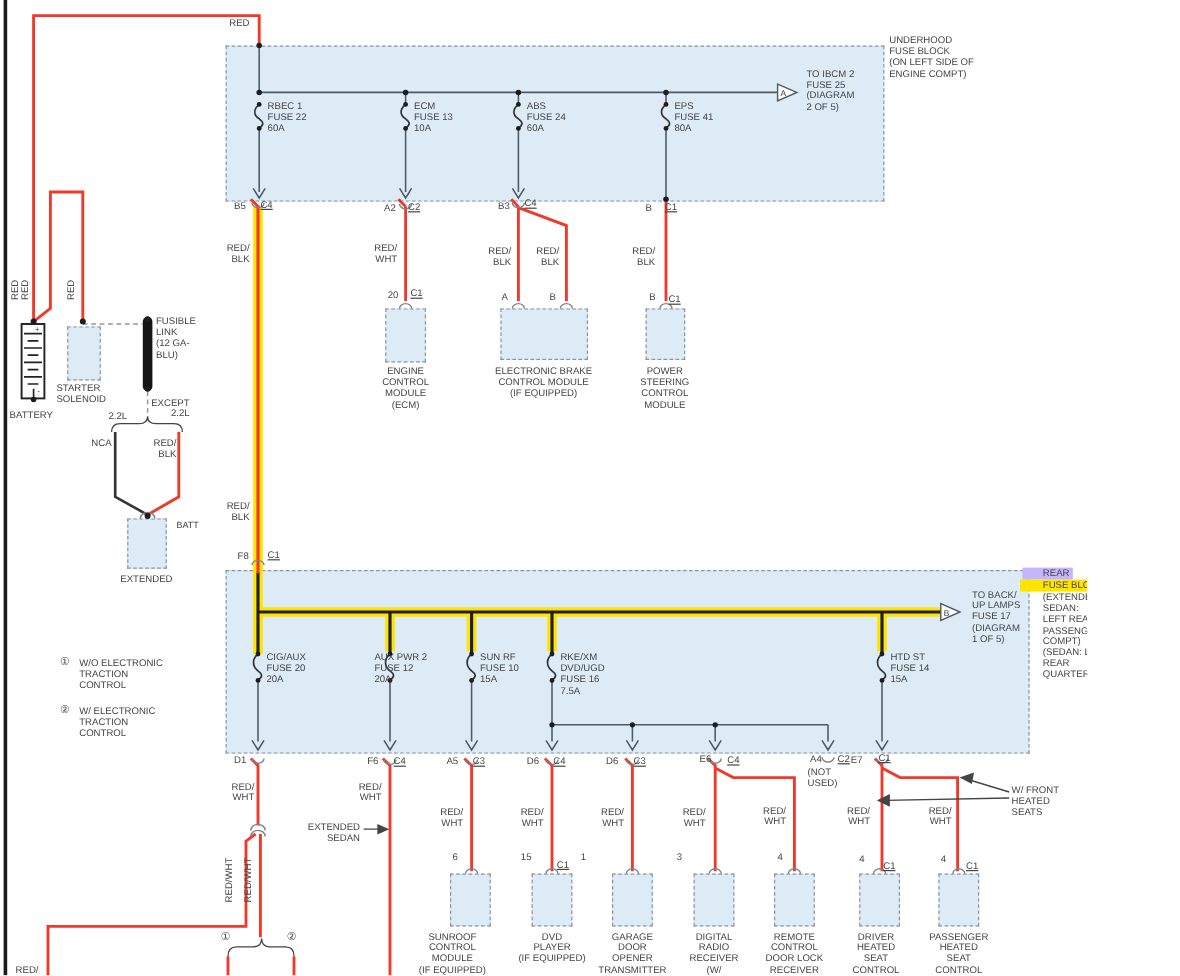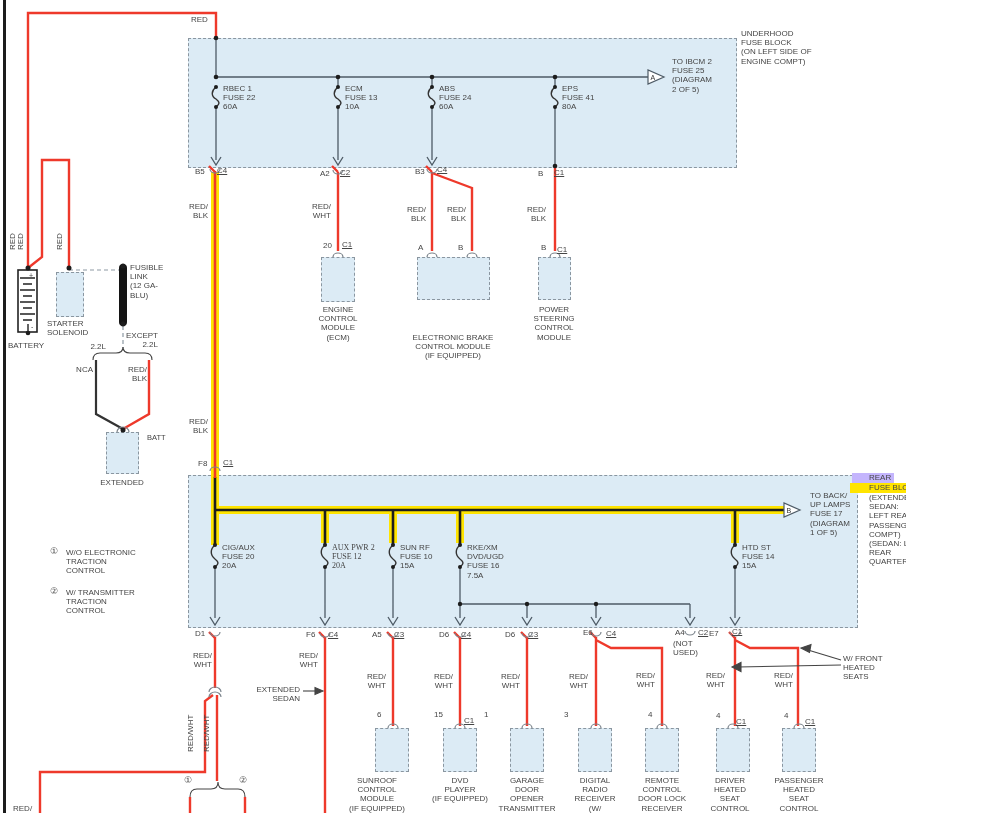--- a/index.html
+++ b/index.html
@@ -236,53 +236,53 @@
 BLK</div>
 
   <div class="lbl r" style="left:312px;top:241px;width:20px;">20</div>
   <div class="lbl u" style="left:342px;top:240px;">C1</div>
   <div class="lbl c" style="left:338px;top:305px;">ENGINE
 CONTROL
 MODULE
 (ECM)</div>
   <div class="lbl" style="left:418px;top:243px;">A</div>
   <div class="lbl" style="left:458px;top:243px;">B</div>
-  <div class="lbl c" style="left:453px;top:305px;margin-top:28px;">ELECTRONIC BRAKE
+  <div class="lbl c" style="left:453px;top:305px;">ELECTRONIC BRAKE
 CONTROL MODULE
 (IF EQUIPPED)</div>
   <div class="lbl" style="left:541px;top:243px;">B</div>
   <div class="lbl u" style="left:557px;top:245px;">C1</div>
   <div class="lbl c" style="left:554px;top:305px;">POWER
 STEERING
 CONTROL
 MODULE</div>
 
   <div class="lbl" style="left:198px;top:459px;">F8</div>
   <div class="lbl u" style="left:223px;top:458px;">C1</div>
 
   <div class="lbl sym" style="left:50px;top:547px;">①</div>
   <div class="lbl" style="left:66px;top:548px;">W/O ELECTRONIC
 TRACTION
 CONTROL</div>
   <div class="lbl sym" style="left:50px;top:587px;">②</div>
-  <div class="lbl" style="left:66px;top:588px;">W/ TRANSMITTER
+  <div class="lbl" style="left:66px;top:588px;">W/ ELECTRONIC
 TRACTION
 CONTROL</div>
 
   <div class="lbl" style="left:869px;top:473px;z-index:4;"><span class="hl1">REAR</span>
     <span class="hl2" style="display:inline-block;margin-top:0.5px;">FUSE BLOCK</span>
     <span style="display:block;">(EXTENDED SEDAN:
 LEFT REAR OF
 PASSENGER COMPT)
 (SEDAN: LEFT REAR
 QUARTERPANEL)</span></div>
   <div class="lbl" style="left:222px;top:543px;">CIG/AUX
 FUSE 20
 20A</div>
-  <div class="lbl" style="left:332px;top:543px;font-family:Liberation Serif, serif;">AUX PWR 2
+  <div class="lbl" style="left:312px;top:543px;">AUX PWR 2
 FUSE 12
 20A</div>
   <div class="lbl" style="left:400px;top:543px;">SUN RF
 FUSE 10
 15A</div>
   <div class="lbl" style="left:467px;top:543px;">RKE/XM
 DVD/UGD
 FUSE 16
 7.5A</div>
   <div class="lbl" style="left:742px;top:543px;">HTD ST

